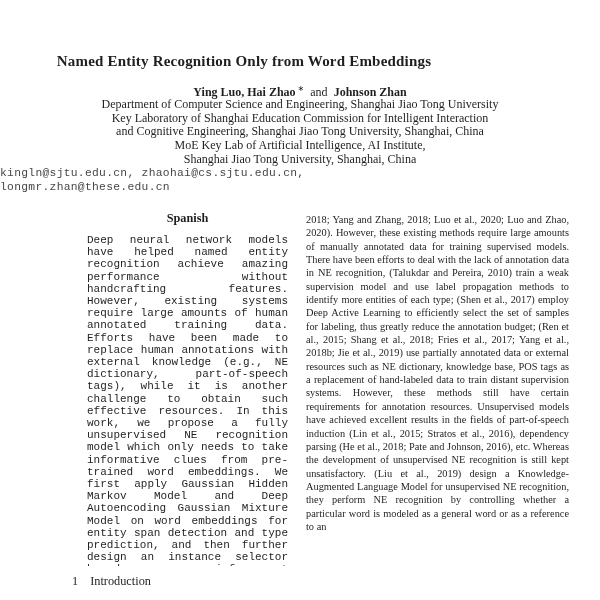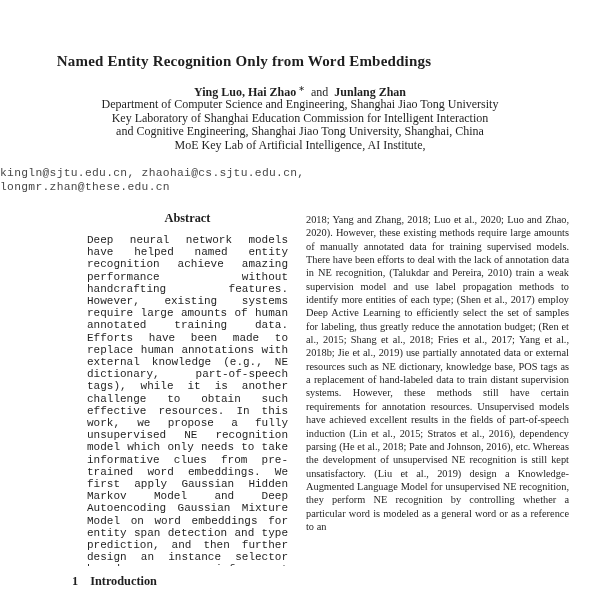--- a/index.html
+++ b/index.html
@@ -82,21 +82,21 @@
     font-size: 11px;
     line-height: 12.2px;
     text-align: justify;
     font-family: Liberation Mono, monospace;
   }
   .section-heading {
     position: absolute;
     top: 574px;
     left: 72px;
     font-size: 12.3px;
-    font-weight: bold;
+    font-weight: normal;
     text-align: right;
   }
   .section-heading .section-number { margin-right: 12px; }
   .right-col {
     position: absolute;
     top: 213px;
     left: 306px;
     width: 263px;
     height: 387px;
     overflow: hidden;
@@ -109,36 +109,37 @@
 <body>
 
 <div class="page">
 
   <div class="paper-title">Named Entity Recognition Only from Word Embeddings</div>
 
   <div class="authors-line">
     <span class="name">Ying Luo,</span>
     <span class="name">Hai Zhao</span><sup class="marker">∗</sup>
     <span class="connector">and</span>
-    <span class="name">Junlang Zhan</span>
+    <span class="name">Johnson Zhan</span>
   </div>
 
   <div class="affil-block">
     <div>Department of Computer Science and Engineering, Shanghai Jiao Tong University</div>
     <div>Key Laboratory of Shanghai Education Commission for Intelligent Interaction</div>
     <div>and Cognitive Engineering, Shanghai Jiao Tong University, Shanghai, China</div>
     <div>MoE Key Lab of Artificial Intelligence, AI Institute,</div>
+    <div>Shanghai Jiao Tong University, Shanghai, China</div>
   </div>
 
   <div class="email-block">
     <div>kingln@sjtu.edu.cn, zhaohai@cs.sjtu.edu.cn,</div>
     <div>longmr.zhan@these.edu.cn</div>
   </div>
 
-  <div class="abstract-heading">Abstract</div>
+  <div class="abstract-heading">Spanish</div>
 
   <div class="abstract-text">Deep neural network models have helped named entity recognition achieve amazing performance without handcrafting features. However, existing systems require large amounts of human annotated training data. Efforts have been made to replace human annotations with external knowledge (e.g., NE dictionary, part-of-speech tags), while it is another challenge to obtain such effective resources. In this work, we propose a fully unsupervised NE recognition model which only needs to take informative clues from pre-trained word embeddings. We first apply Gaussian Hidden Markov Model and Deep Autoencoding Gaussian Mixture Model on word embeddings for entity span detection and type prediction, and then further design an instance selector based on reinforcement learning to distinguish positive sentences from noisy sentences and then refine these coarse-grained annotations through neural networks. Extensive experiments on two CoNLL benchmark NER datasets (CoNLL-2003 English dataset and CoNLL-2002 Spanish dataset) demonstrate that our proposed light NE recognition model achieves remarkable performance without using any annotated lexicon or corpus.</div>
 
   <div class="section-heading">
     <span class="section-number">1</span><span>Introduction</span>
   </div>
 
   <div class="right-col">2018; Yang and Zhang, 2018; Luo et al., 2020; Luo and Zhao, 2020). However, these existing methods require large amounts of manually annotated data for training supervised models. There have been efforts to deal with the lack of annotation data in NE recognition, (Talukdar and Pereira, 2010) train a weak supervision model and use label propagation methods to identify more entities of each type; (Shen et al., 2017) employ Deep Active Learning to efficiently select the set of samples for labeling, thus greatly reduce the annotation budget; (Ren et al., 2015; Shang et al., 2018; Fries et al., 2017; Yang et al., 2018b; Jie et al., 2019) use partially annotated data or external resources such as NE dictionary, knowledge base, POS tags as a replacement of hand-labeled data to train distant supervision systems. However, these methods still have certain requirements for annotation resources. Unsupervised models have achieved excellent results in the fields of part-of-speech induction (Lin et al., 2015; Stratos et al., 2016), dependency parsing (He et al., 2018; Pate and Johnson, 2016), etc. Whereas the development of unsupervised NE recognition is still kept unsatisfactory. (Liu et al., 2019) design a Knowledge-Augmented Language Model for unsupervised NE recognition, they perform NE recognition by controlling whether a particular word is modeled as a general word or as a reference to an</div>
 
 </div>

